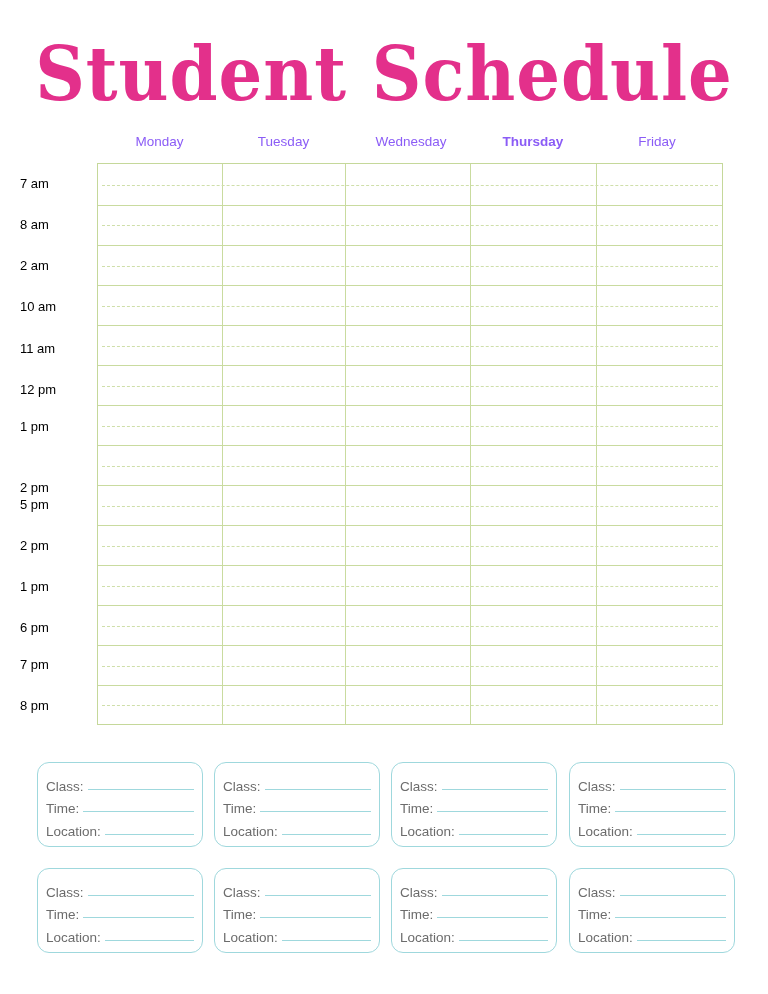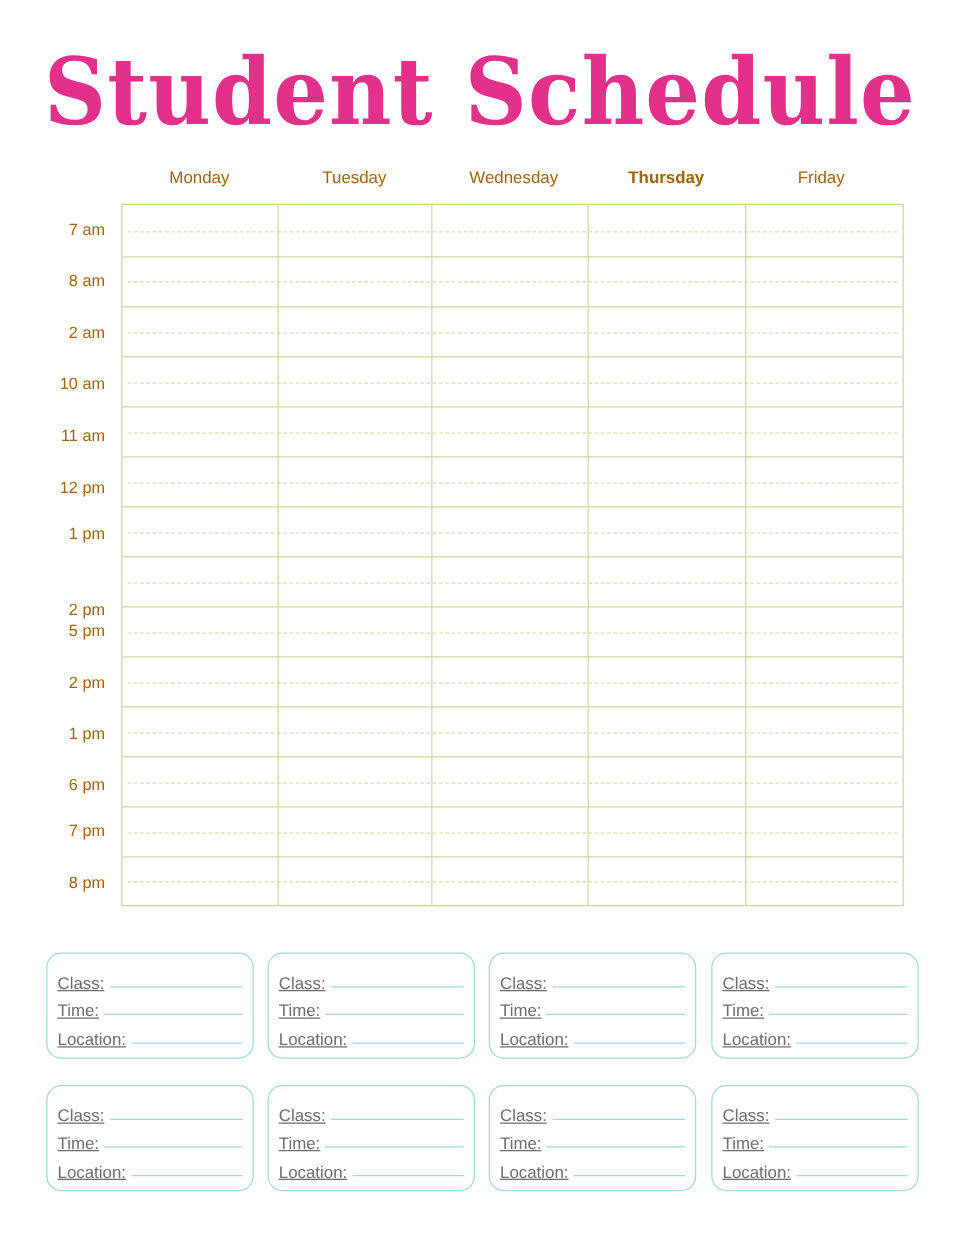--- a/index.html
+++ b/index.html
@@ -9,26 +9,26 @@
     .title {
       position: absolute; left: 0; top: 24px; width: 768px; text-align: center;
       font-family: "DejaVu Serif", serif; font-weight: bold;
       font-size: 74px; line-height: 100px; letter-spacing: 1px;
       color: #e3308b;
       transform: scaleX(0.93);
     }
 
     .day-header {
       position: absolute; top: 134px; height: 20px; text-align: center;
-      font-size: 13.5px; color: #a16207;
+      font-size: 13.5px; color: #8b5cf6;
     }
 
     .time-label {
-      position: absolute; left: 20px; width: 64px; text-align: right;
-      font-size: 13px; color: #a16207; line-height: 16px;
+      position: absolute; left: 20px; width: 64px; text-align: left;
+      font-size: 13px; color: #000000; line-height: 16px;
     }
 
     .grid {
       position: absolute; left: 97px; top: 163px; width: 626px; height: 562px;
       border: 1.5px solid #c5d89a;
     }
     .hline {
       position: absolute; left: 0; width: 100%; height: 0;
       border-top: 1.2px solid #c9db9f;
     }
@@ -41,21 +41,21 @@
       border-top: 1px dashed #cfdfaa;
     }
 
     .card {
       position: absolute; width: 166px; height: 85px;
       border: 1.4px solid #9fd8dd; border-radius: 12px;
       padding: 8px 8px 0 8px;
     }
     .card-row {
       display: flex; align-items: flex-end; height: 22.5px;
-      font-size: 13.5px; color: #6c6c6c; text-decoration: underline;
+      font-size: 13.5px; color: #6c6c6c;
     }
     .card-label { white-space: nowrap; padding-right: 4px; }
     .card-line {
       flex: 1; height: 0; border-bottom: 1.2px solid #9fd8dd; margin-bottom: 4px;
     }
   </style>
 </head>
 <body>
 
 <div class="title">Student Schedule</div>

